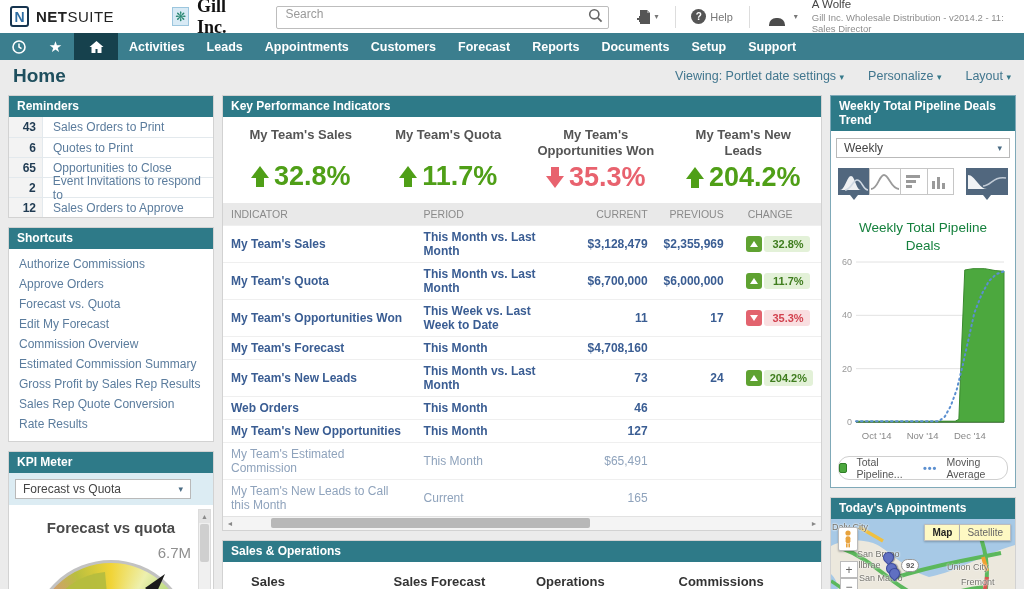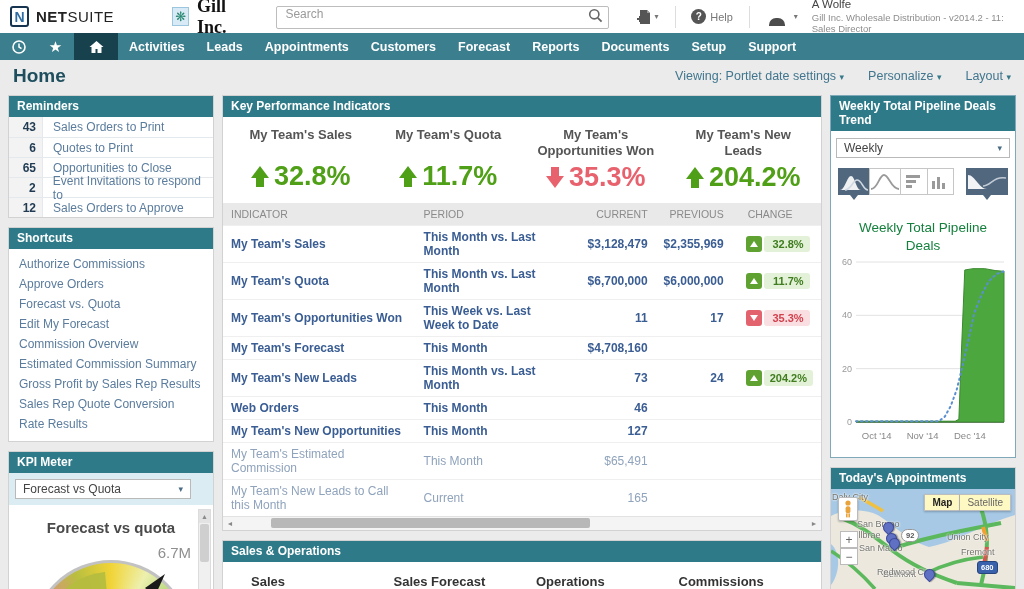--- a/index.html
+++ b/index.html
@@ -614,20 +614,26 @@
                 <line x1="20" x2="168" y1="59.33333333333334" y2="59.33333333333334" stroke="#e2e2e2" stroke-width="1"></line>
                 <text x="16" y="62.33333333333334" text-anchor="end" font-size="9" fill="#999" font-family="Liberation Sans, sans-serif">40</text>
                 <line x1="20" x2="168" y1="6" y2="6" stroke="#e2e2e2" stroke-width="1"></line>
                 <text x="16" y="9" text-anchor="end" font-size="9" fill="#999" font-family="Liberation Sans, sans-serif">60</text>
                 <path d="M20,165.2 L20,165.2 L119.16000000000001,165.2 L122.86,163.33333333333331 L125.82,86 L128.78,14.000000000000007 L136.92000000000002,12.66666666666666 L148.76,12.66666666666666 L159.12,14.533333333333335 L168,15.333333333333336 L168,166 L20,166 Z" fill="#4ca83e" stroke="#3a8a2f" stroke-width="1"></path>
                 <polyline points="20,165.2 102.88000000000001,165.2 108.8,160.66666666666666 114.72,150 120.64,134 126.56,110 132.48000000000002,83.33333333333333 138.4,56.666666666666664 145.8,37.99999999999999 153.20000000000002,24.66666666666667 160.6,17.999999999999993 168,15.333333333333336" fill="none" stroke="#5b8fd0" stroke-width="2" stroke-dasharray="1.5,3.5" stroke-linecap="round"></polyline>
                 <text x="40.72" y="183" text-anchor="middle" font-size="9.5" fill="#888" font-family="Liberation Sans, sans-serif">Oct '14</text>
                 <text x="86.60000000000001" y="183" text-anchor="middle" font-size="9.5" fill="#888" font-family="Liberation Sans, sans-serif">Nov '14</text>
                 <text x="133.96" y="183" text-anchor="middle" font-size="9.5" fill="#888" font-family="Liberation Sans, sans-serif">Dec '14</text>
               </svg></div>
+          <div class="legendbox">
+            <span class="leg-sq"></span>
+            <span>Total Pipeline...</span>
+            <span class="leg-dots">•••</span>
+            <span>Moving Average</span>
+          </div>
         </div>
       </div>
 
       <div class="portlet">
         <div class="p-hdr">Today's Appointments</div>
         <div class="appt-map">
           <svg width="184" height="103" viewBox="0 0 184 103">
             <rect x="0" y="0" width="184" height="103" fill="#ece8dd"></rect>
             <path d="M0,0 L184,0 L184,26 C150,36 128,52 98,58 C72,50 58,30 42,24 C26,19 10,21 0,27 Z" fill="#a7c9e6"></path>
             <path d="M0,55 C10,64 9,84 0,96 Z" fill="#a7c9e6"></path>

